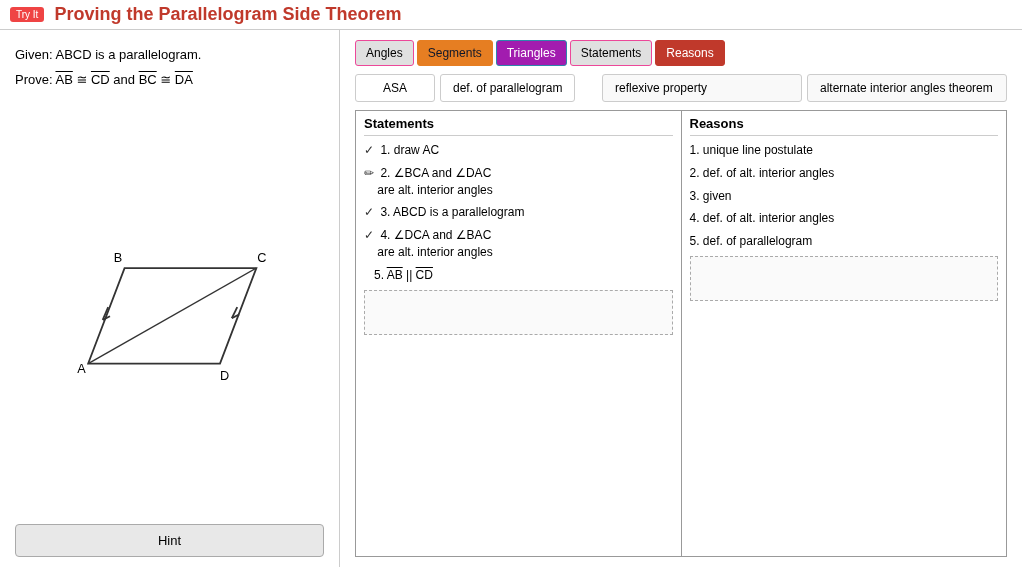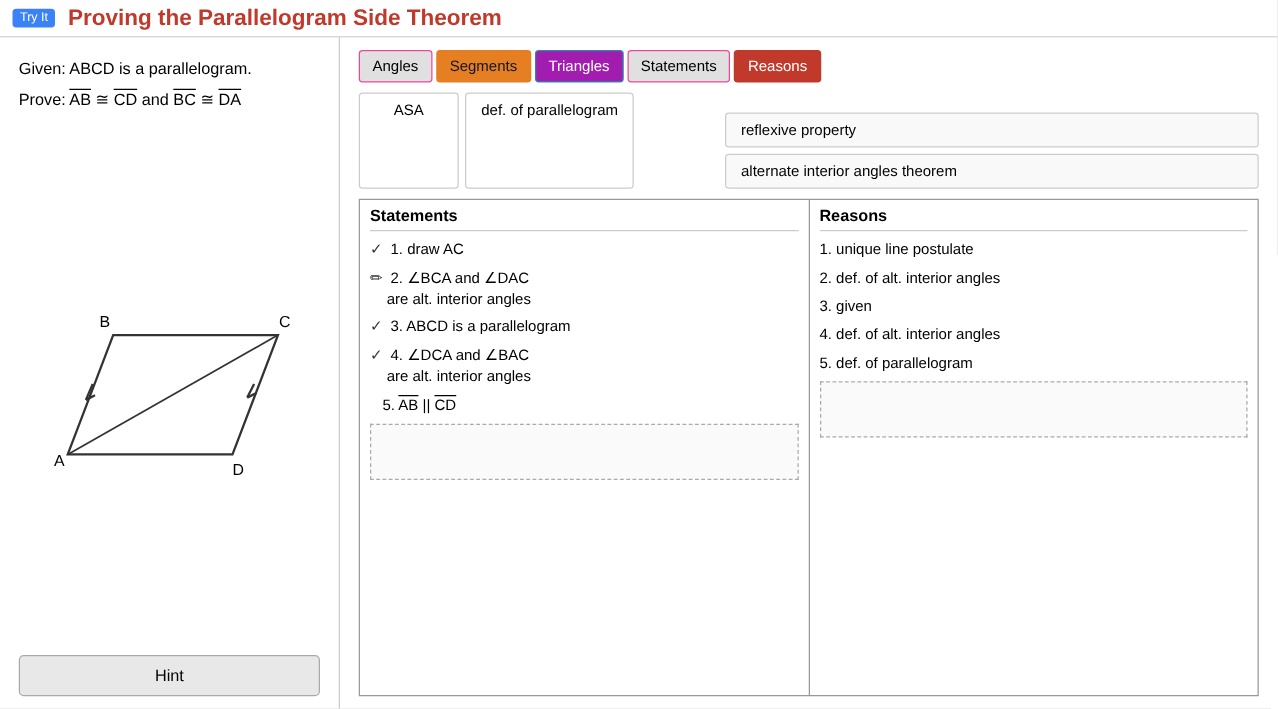--- a/index.html
+++ b/index.html
@@ -13,39 +13,39 @@
     }
     .top-bar {
       background: #fff;
       height: 30px;
       display: flex;
       align-items: center;
       padding: 0 10px;
       border-bottom: 1px solid #ccc;
     }
     .try-it-badge {
-      background: #3b82f6;
+      background: #ef4444;
       color: #fff;
       font-size: 10px;
       padding: 2px 6px;
       border-radius: 3px;
       margin-right: 10px;
     }
     .page-title {
       font-size: 18px;
       font-weight: bold;
       color: #c0392b;
     }
     .main-content {
       display: flex;
       height: calc(567px - 30px);
       background: #fff;
     }
     .left-panel {
-      width: 272px;
+      width: 340px;
       padding: 15px 15px 10px 15px;
       display: flex;
       flex-direction: column;
       border-right: 1px solid #ccc;
       flex-shrink: 0;
     }
     .given-text {
       font-size: 13px;
       margin-bottom: 5px;
       line-height: 1.5;
@@ -214,21 +214,21 @@
       <button class="toolbar-btn teal">Triangles</button>
       <button class="toolbar-btn">Statements</button>
       <button class="toolbar-btn active">Reasons</button>
     </div>
 
     <div class="drag-area">
       <div style="display:flex; flex-direction:row; gap:5px; flex:1;">
         <div class="drag-item">ASA</div>
         <div class="drag-item">def. of parallelogram</div>
       </div>
-      <div style="display:flex; flex-direction:column; gap:5px; flex:1.5;margin-top:16px;">
+      <div style="display:flex; flex-direction:row; gap:5px; flex:1.5;">
         <div class="drag-item-alt">reflexive property</div>
         <div class="drag-item-alt">alternate interior angles theorem</div>
       </div>
     </div>
 
     <div class="proof-table">
       <div class="statements-col">
         <div class="col-header">Statements</div>
         <div class="proof-row">
           <span class="check">✓</span> 1. draw AC

